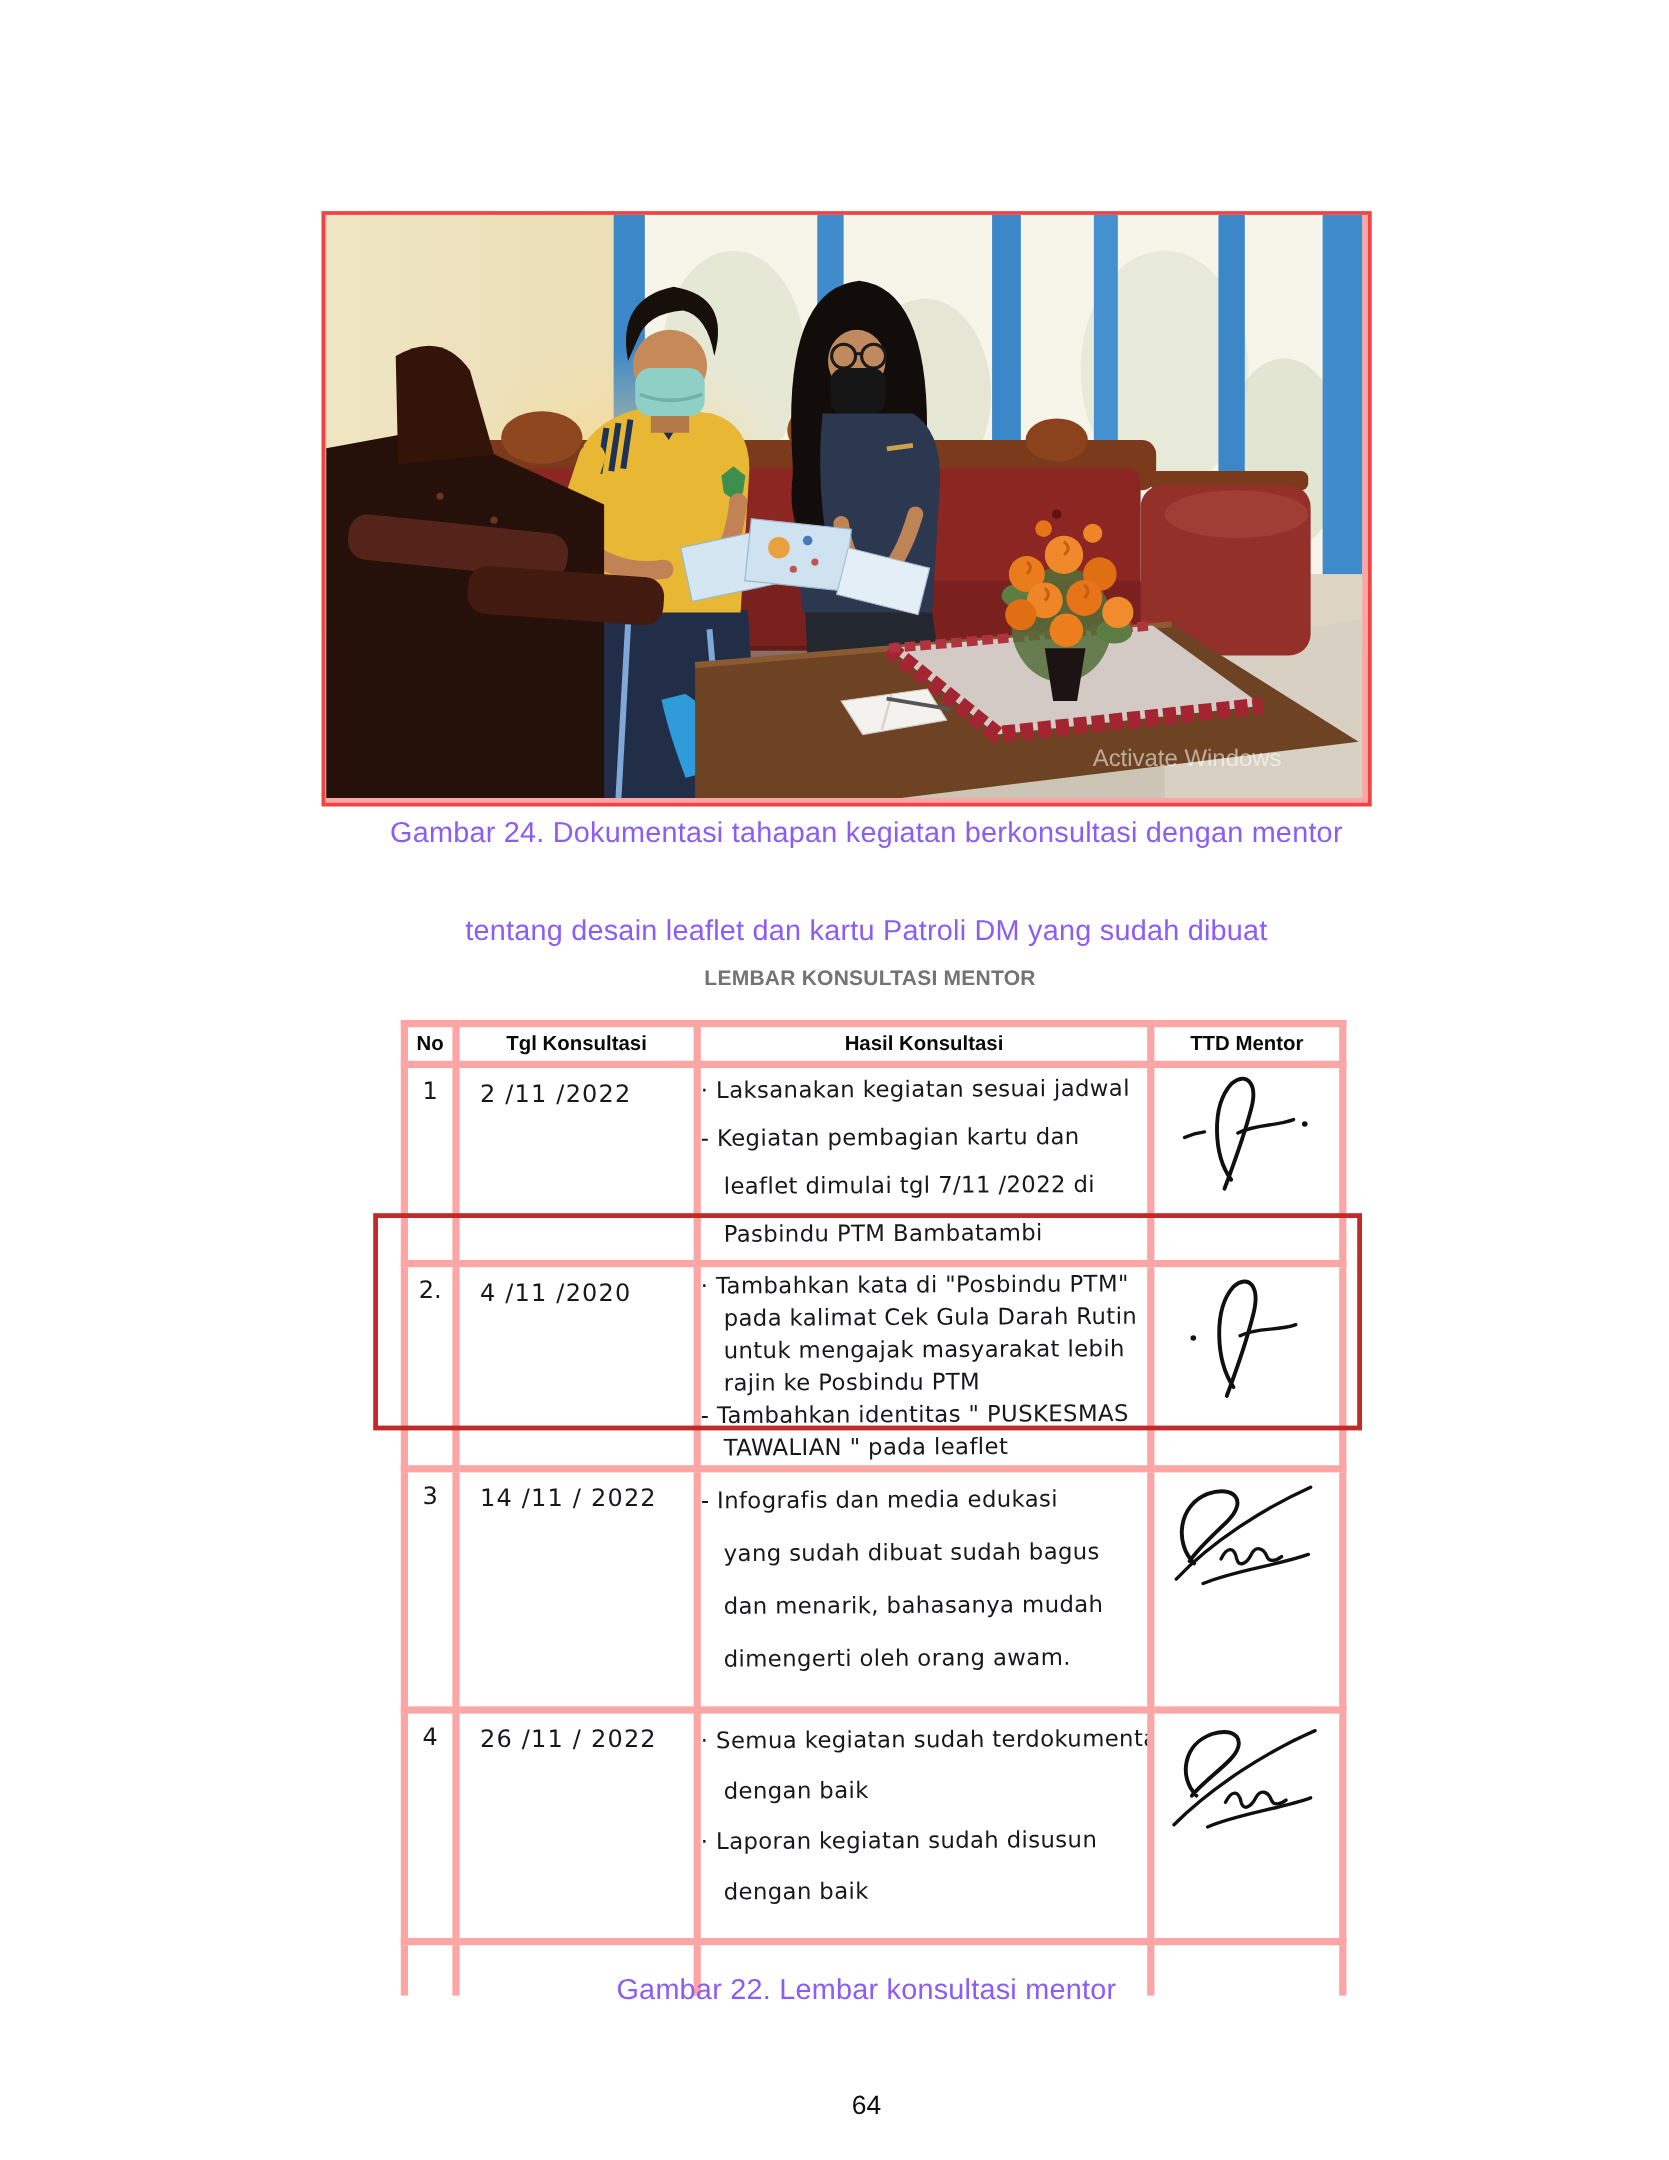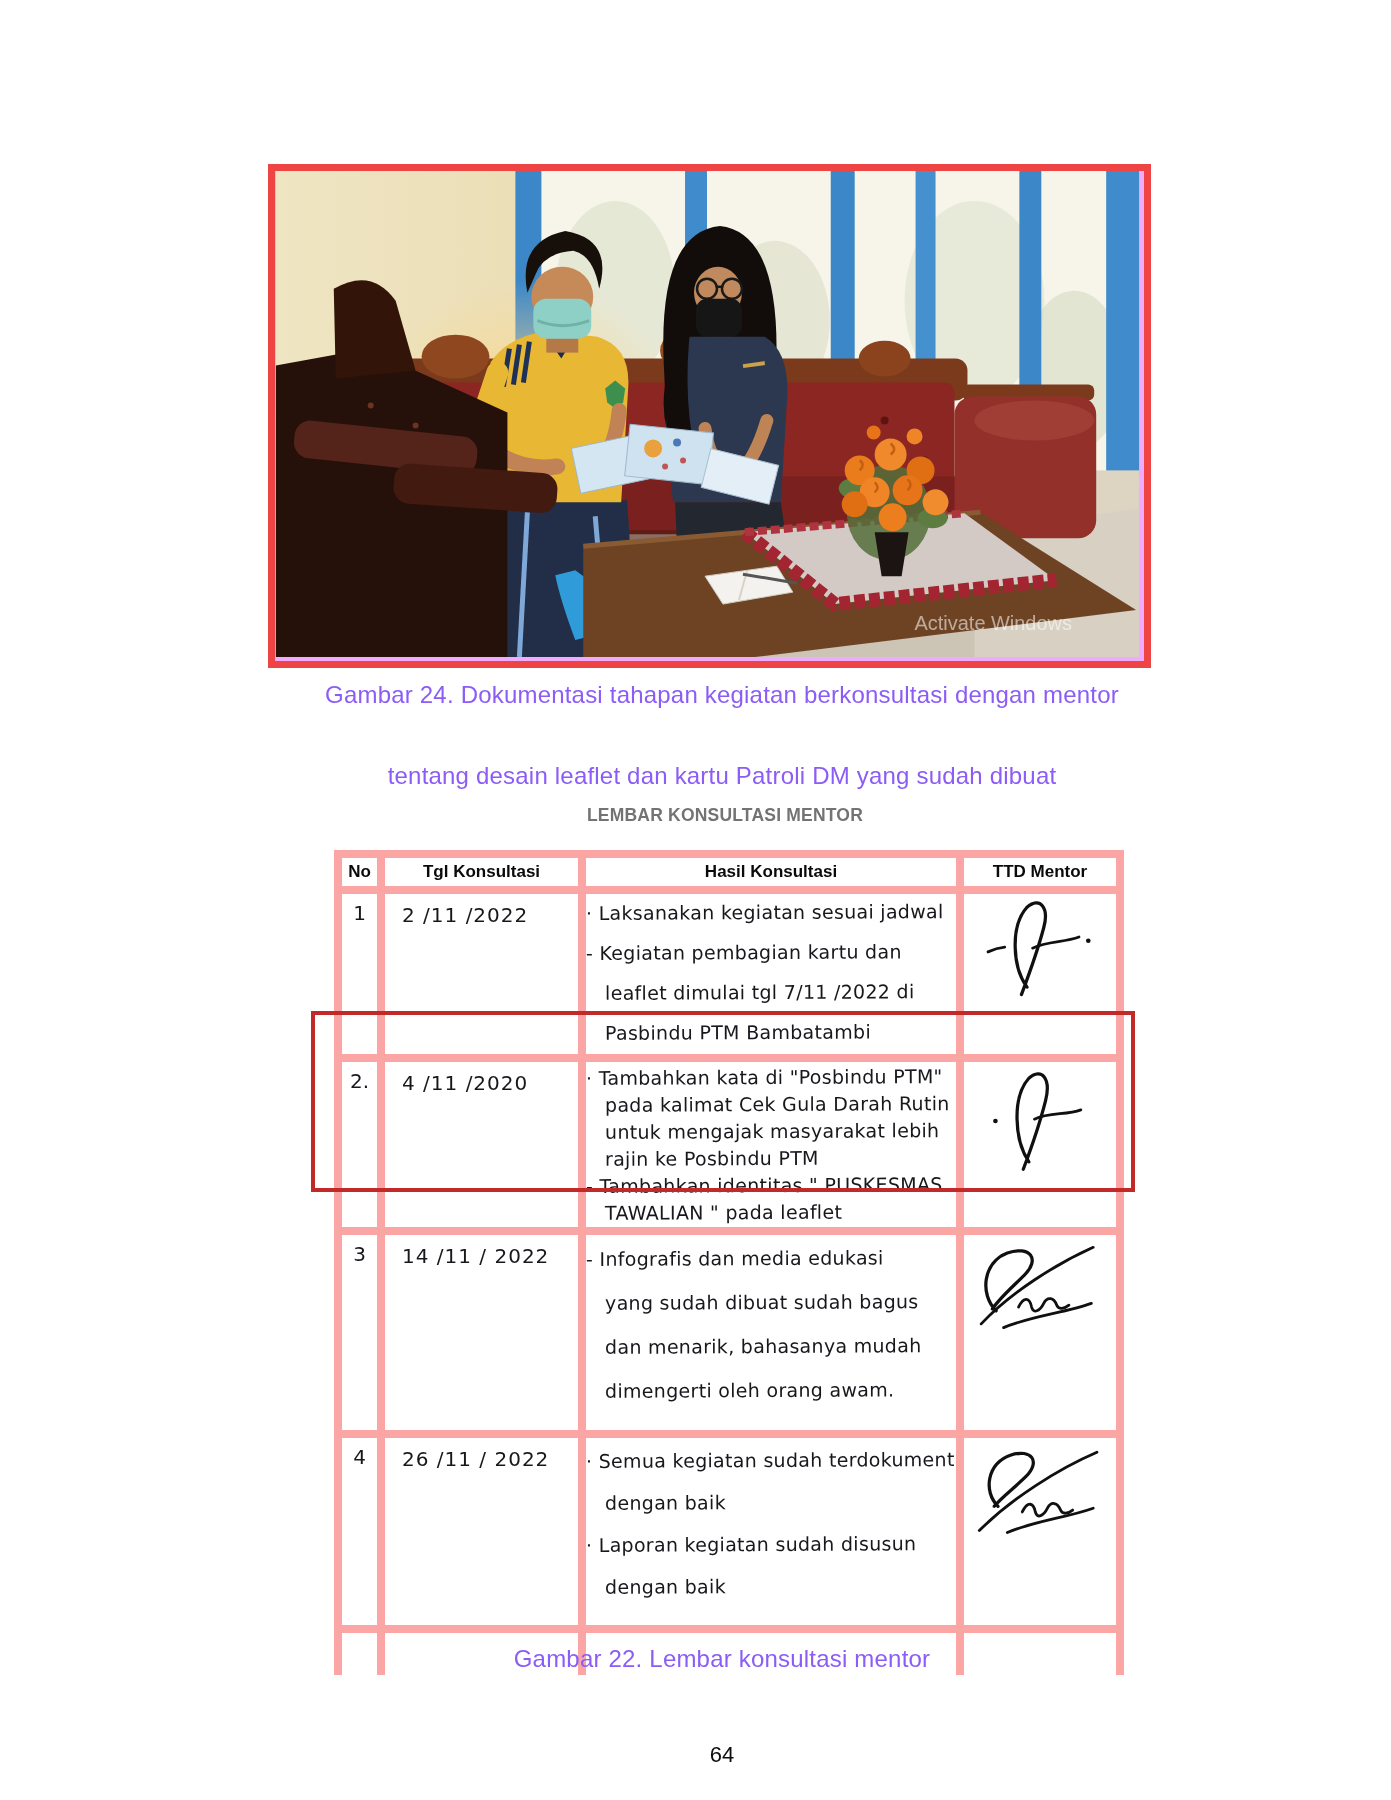--- a/index.html
+++ b/index.html
@@ -2,22 +2,22 @@
 <html><head>
 <meta charset="utf-8">
 <style>
   html,body{margin:0;padding:0;}
   body{
     width:1391px;height:1800px;position:relative;background:#ffffff;
     font-family:"Liberation Sans",sans-serif;color:#111;overflow:hidden;
   }
   
   .photo-frame{
-    position:absolute;left:268px;top:164px;width:869px;height:490px;
-    border:7px solid #ef4444;background:#f0abfc;overflow:hidden;
+    position:absolute;left:268px;top:176px;width:869px;height:490px;
+    border:3px solid #ef4444;background:#fca5a5;overflow:hidden;
   }
   .photo-frame svg{display:block;}
   
   .caption{
     position:absolute;left:257px;width:930px;text-align:center;
     font-size:24px;color:#8b5cf6;letter-spacing:0.2px;
   }
   .cap24-1{top:681px;}
   .cap24-2{top:762px;}
   .cap25{top:1645px;}
@@ -30,21 +30,21 @@
     position:absolute;left:334px;top:805px;width:782px;text-align:center;
     font-size:17.5px;font-weight:bold;color:#737373;letter-spacing:0.2px;
   }
   .sheet{
     position:absolute;left:334px;top:850px;width:782px;
   }
   table.konsultasi{
     border-collapse:collapse;table-layout:fixed;width:782px;
   }
   table.konsultasi td,table.konsultasi th{
-    border:8px solid #fca5a5;padding:0;vertical-align:top;overflow:hidden;
+    border:6px solid #fca5a5;padding:0;vertical-align:top;overflow:hidden;
   }
   col.c-no{width:43px;}
   col.c-date{width:201px;}
   col.c-res{width:378px;}
   col.c-ttd{width:160px;}
   table.konsultasi th{
     height:24px;font-size:17px;font-weight:bold;text-align:center;
     padding:2px 0 2px 0;color:#0a0a0a;vertical-align:middle;
   }
   tr.r1 td{height:138px;}

